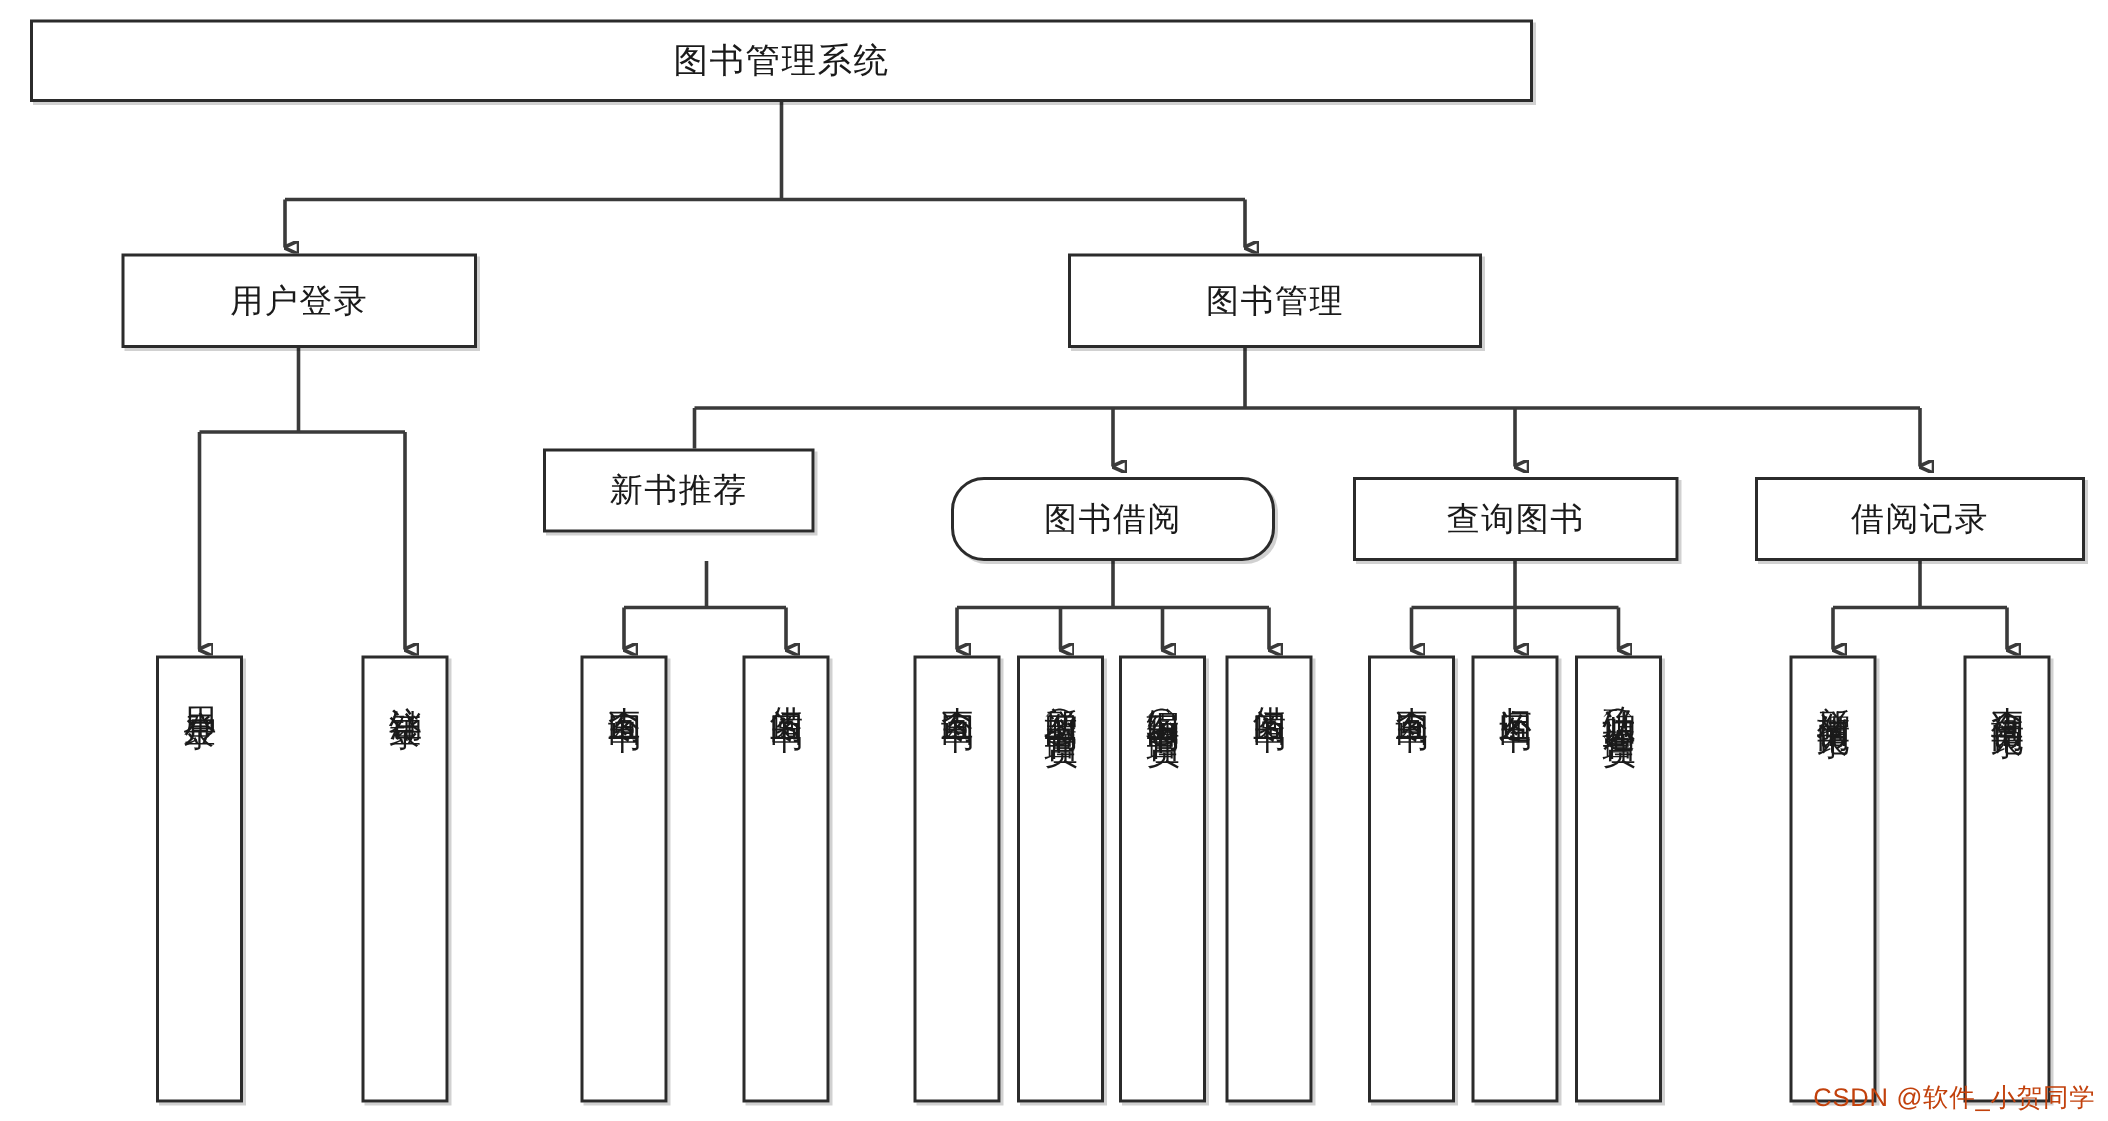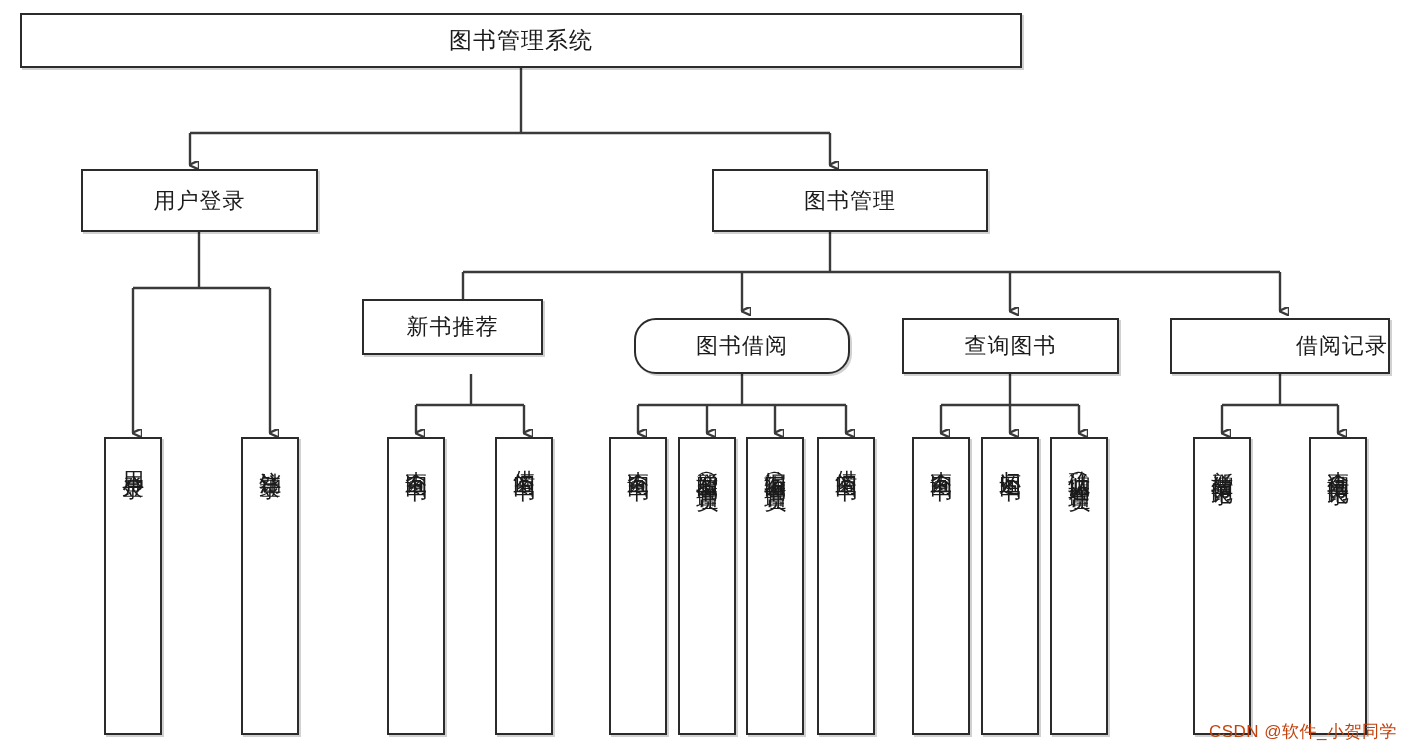--- a/index.html
+++ b/index.html
@@ -146,21 +146,21 @@
 
   <div class="node h" style="left:362px; top:299px; width:181px; height:56px;">
     <span class="node-label">新书推荐</span>
   </div>
   <div class="node h" style="left:634px; top:318px; width:216px; height:56px;border-radius:22px;">
     <span class="node-label">图书借阅</span>
   </div>
   <div class="node h" style="left:902px; top:318px; width:217px; height:56px;">
     <span class="node-label">查询图书</span>
   </div>
-  <div class="node h" style="left:1170px; top:318px; width:220px; height:56px;justify-content:flex-end;">
+  <div class="node h" style="left:1170px; top:318px; width:220px; height:56px;">
     <span class="node-label">借阅记录</span>
   </div>
 
   <div class="node v" style="left:104px; top:437px; width:58px; height:298px;">
     <span class="node-label">用户登录</span>
   </div>
   <div class="node v" style="left:241px; top:437px; width:58px; height:298px;">
     <span class="node-label">注销登录</span>
   </div>
 

